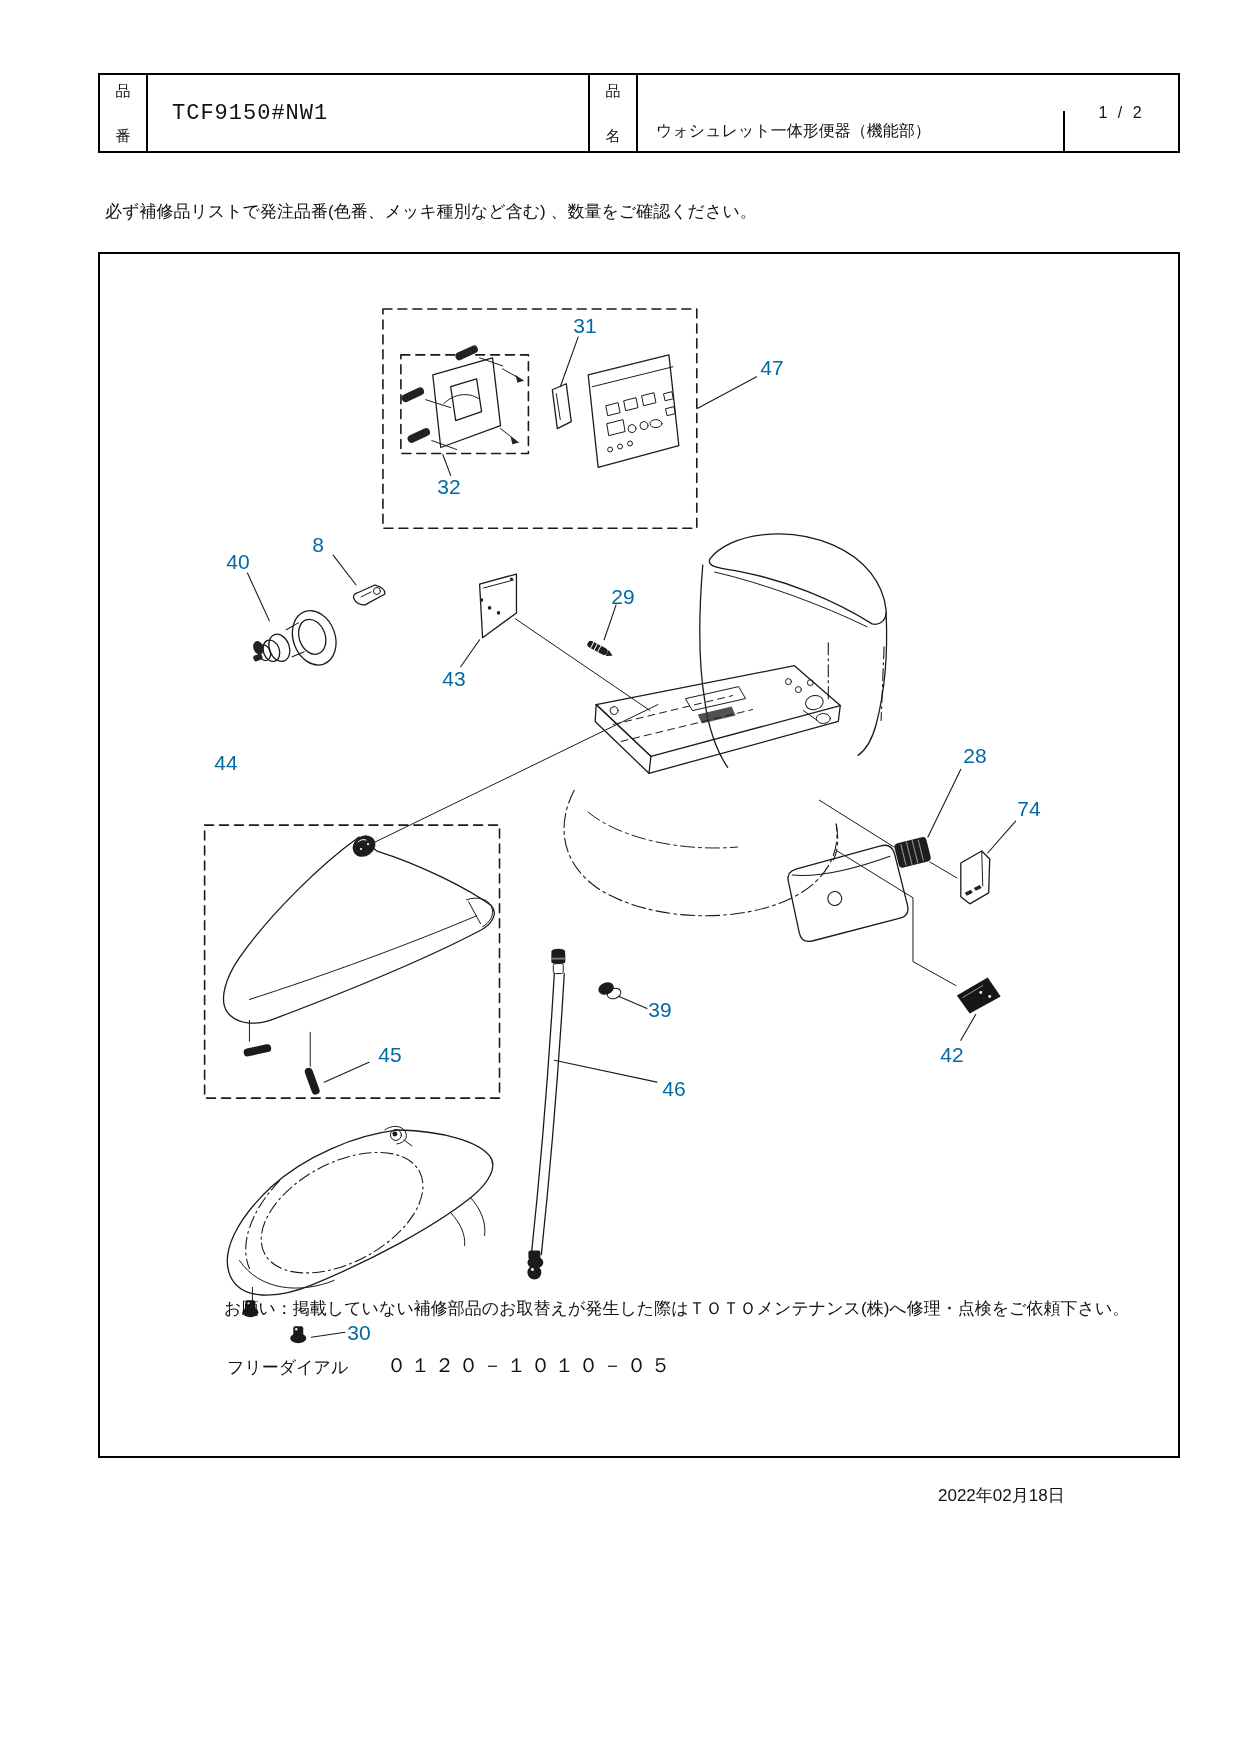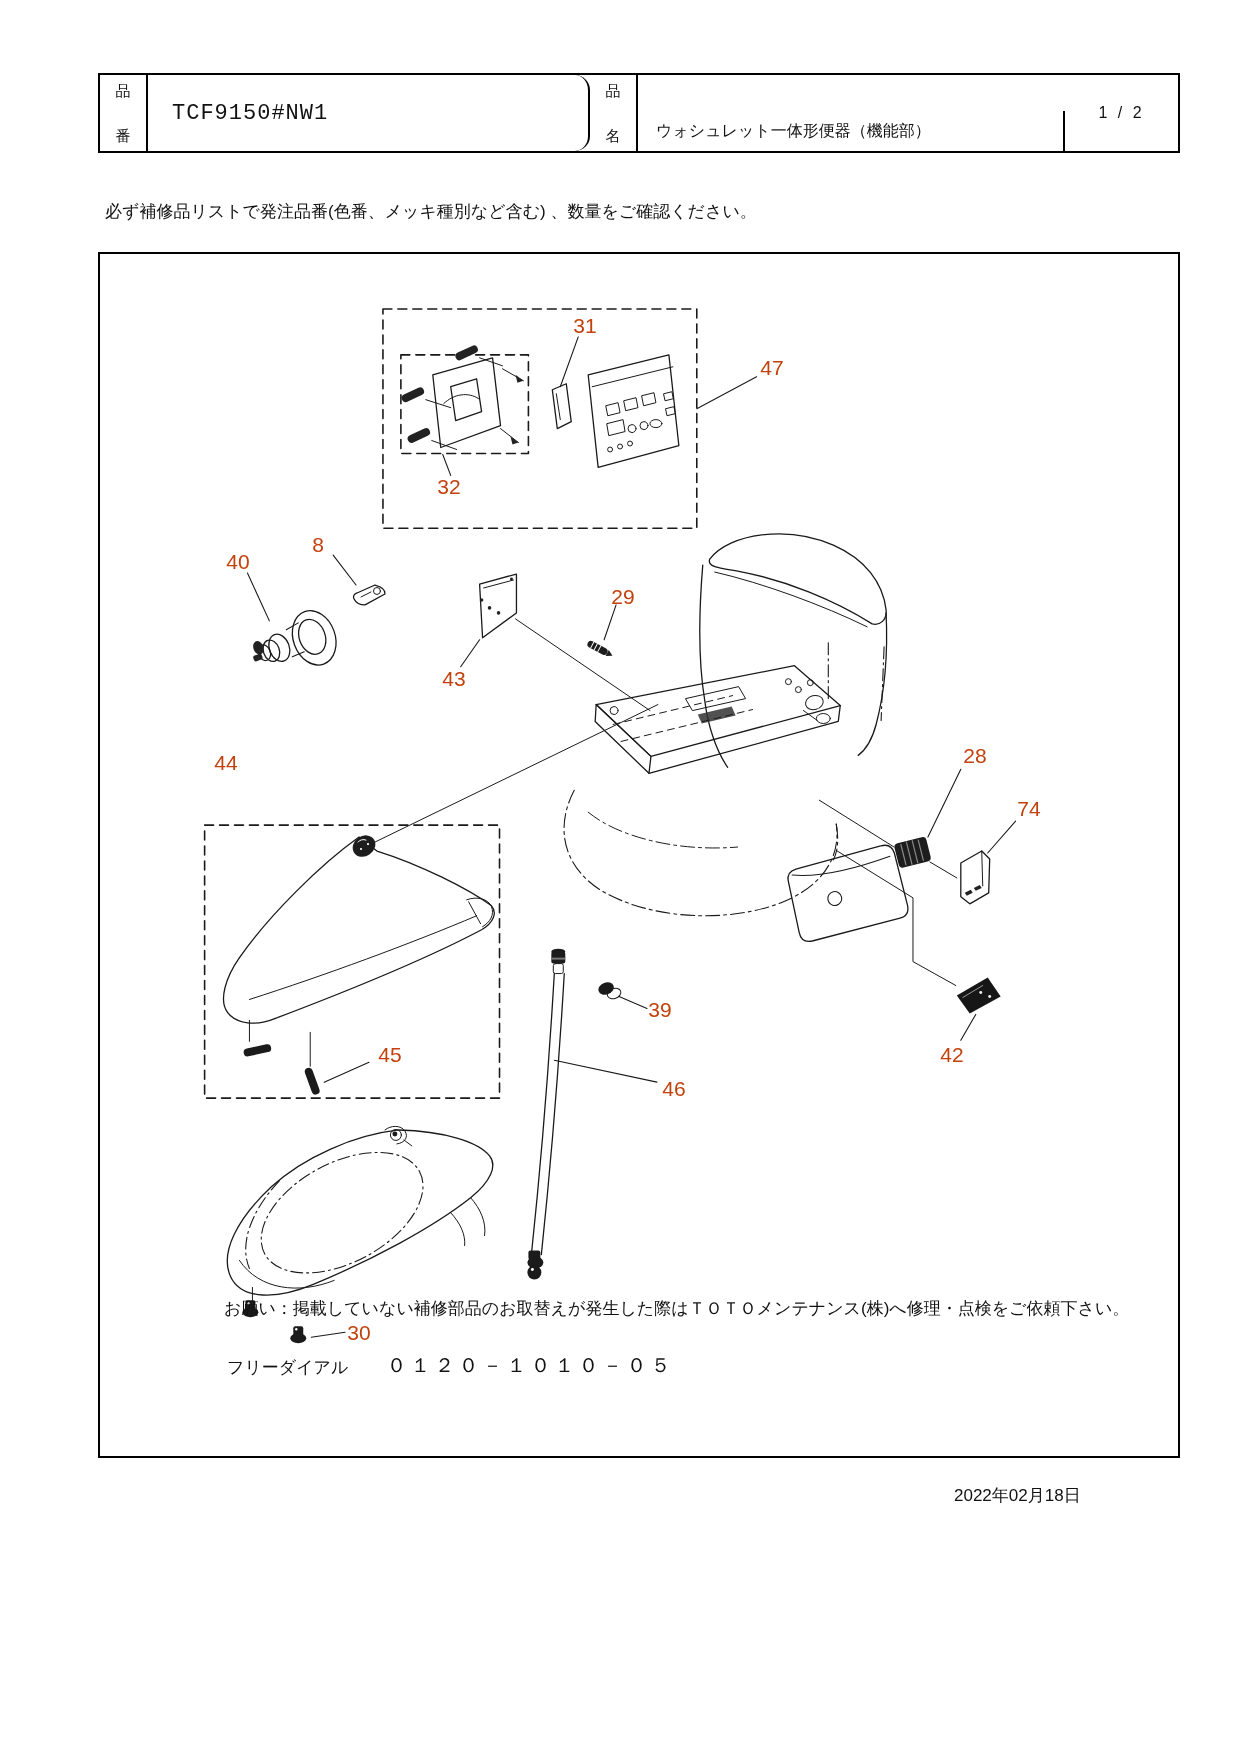--- a/index.html
+++ b/index.html
@@ -10,35 +10,35 @@
   }
   
   .hdr{position:absolute;left:98px;top:73px;width:1082px;height:80px;
        display:flex;border:2px solid #000;box-sizing:border-box;background:#fff;}
   .hcell{border-right:2px solid #000;box-sizing:border-box;display:flex;}
   .hcell.last{border-right:none;}
   .vlabel{flex:0 0 48px;flex-direction:column;align-items:center;
           justify-content:space-between;padding:8px 0;font-size:15px;line-height:1;}
   .partno{flex:0 0 442px;align-items:center;padding-left:24px;
           font-family:"Liberation Mono","DejaVu Sans Mono",monospace;
-          font-size:22px;letter-spacing:1px;border-radius:15px;}
+          font-size:22px;letter-spacing:1px;}
   .pname{flex:0 0 427px;padding:10px 0 0 18px;font-size:16px;margin-top:36px;}
   .pagecell{flex:1;align-items:center;justify-content:center;font-size:16px;letter-spacing:3px;}
   
   .notice{position:absolute;left:105px;top:201px;font-size:17px;line-height:1.3;white-space:nowrap;}
   
   .dbox{position:absolute;left:98px;top:252px;width:1082px;height:1206px;
         border:2px solid #000;box-sizing:border-box;background:#fff;}
   .dbox svg{position:absolute;left:0;top:0;width:100%;height:100%;display:block;}
   .callout{position:absolute;transform:translate(-50%,-50%);
-           font-size:21px;color:#c2410c;line-height:1;}
+           font-size:21px;color:#0369a1;line-height:1;}
   .note1{position:absolute;left:124px;top:1043px;font-size:17px;white-space:nowrap;}
   .note2{position:absolute;left:127px;top:1070px;font-size:17px;white-space:nowrap;display:flex;align-items:flex-end;}
   .dial-no{margin-left:38px;font-size:20px;letter-spacing:4px;margin-top:28px;}
-  .date{position:absolute;left:938px;top:1484px;font-size:17px;margin-left:16px;}
+  .date{position:absolute;left:938px;top:1484px;font-size:17px;}
 </style>
 </head>
 <body>
 
 <div class="page">
 
   <div class="hdr">
     <div class="hcell vlabel">
       <span>品</span>
       <span>番</span>

